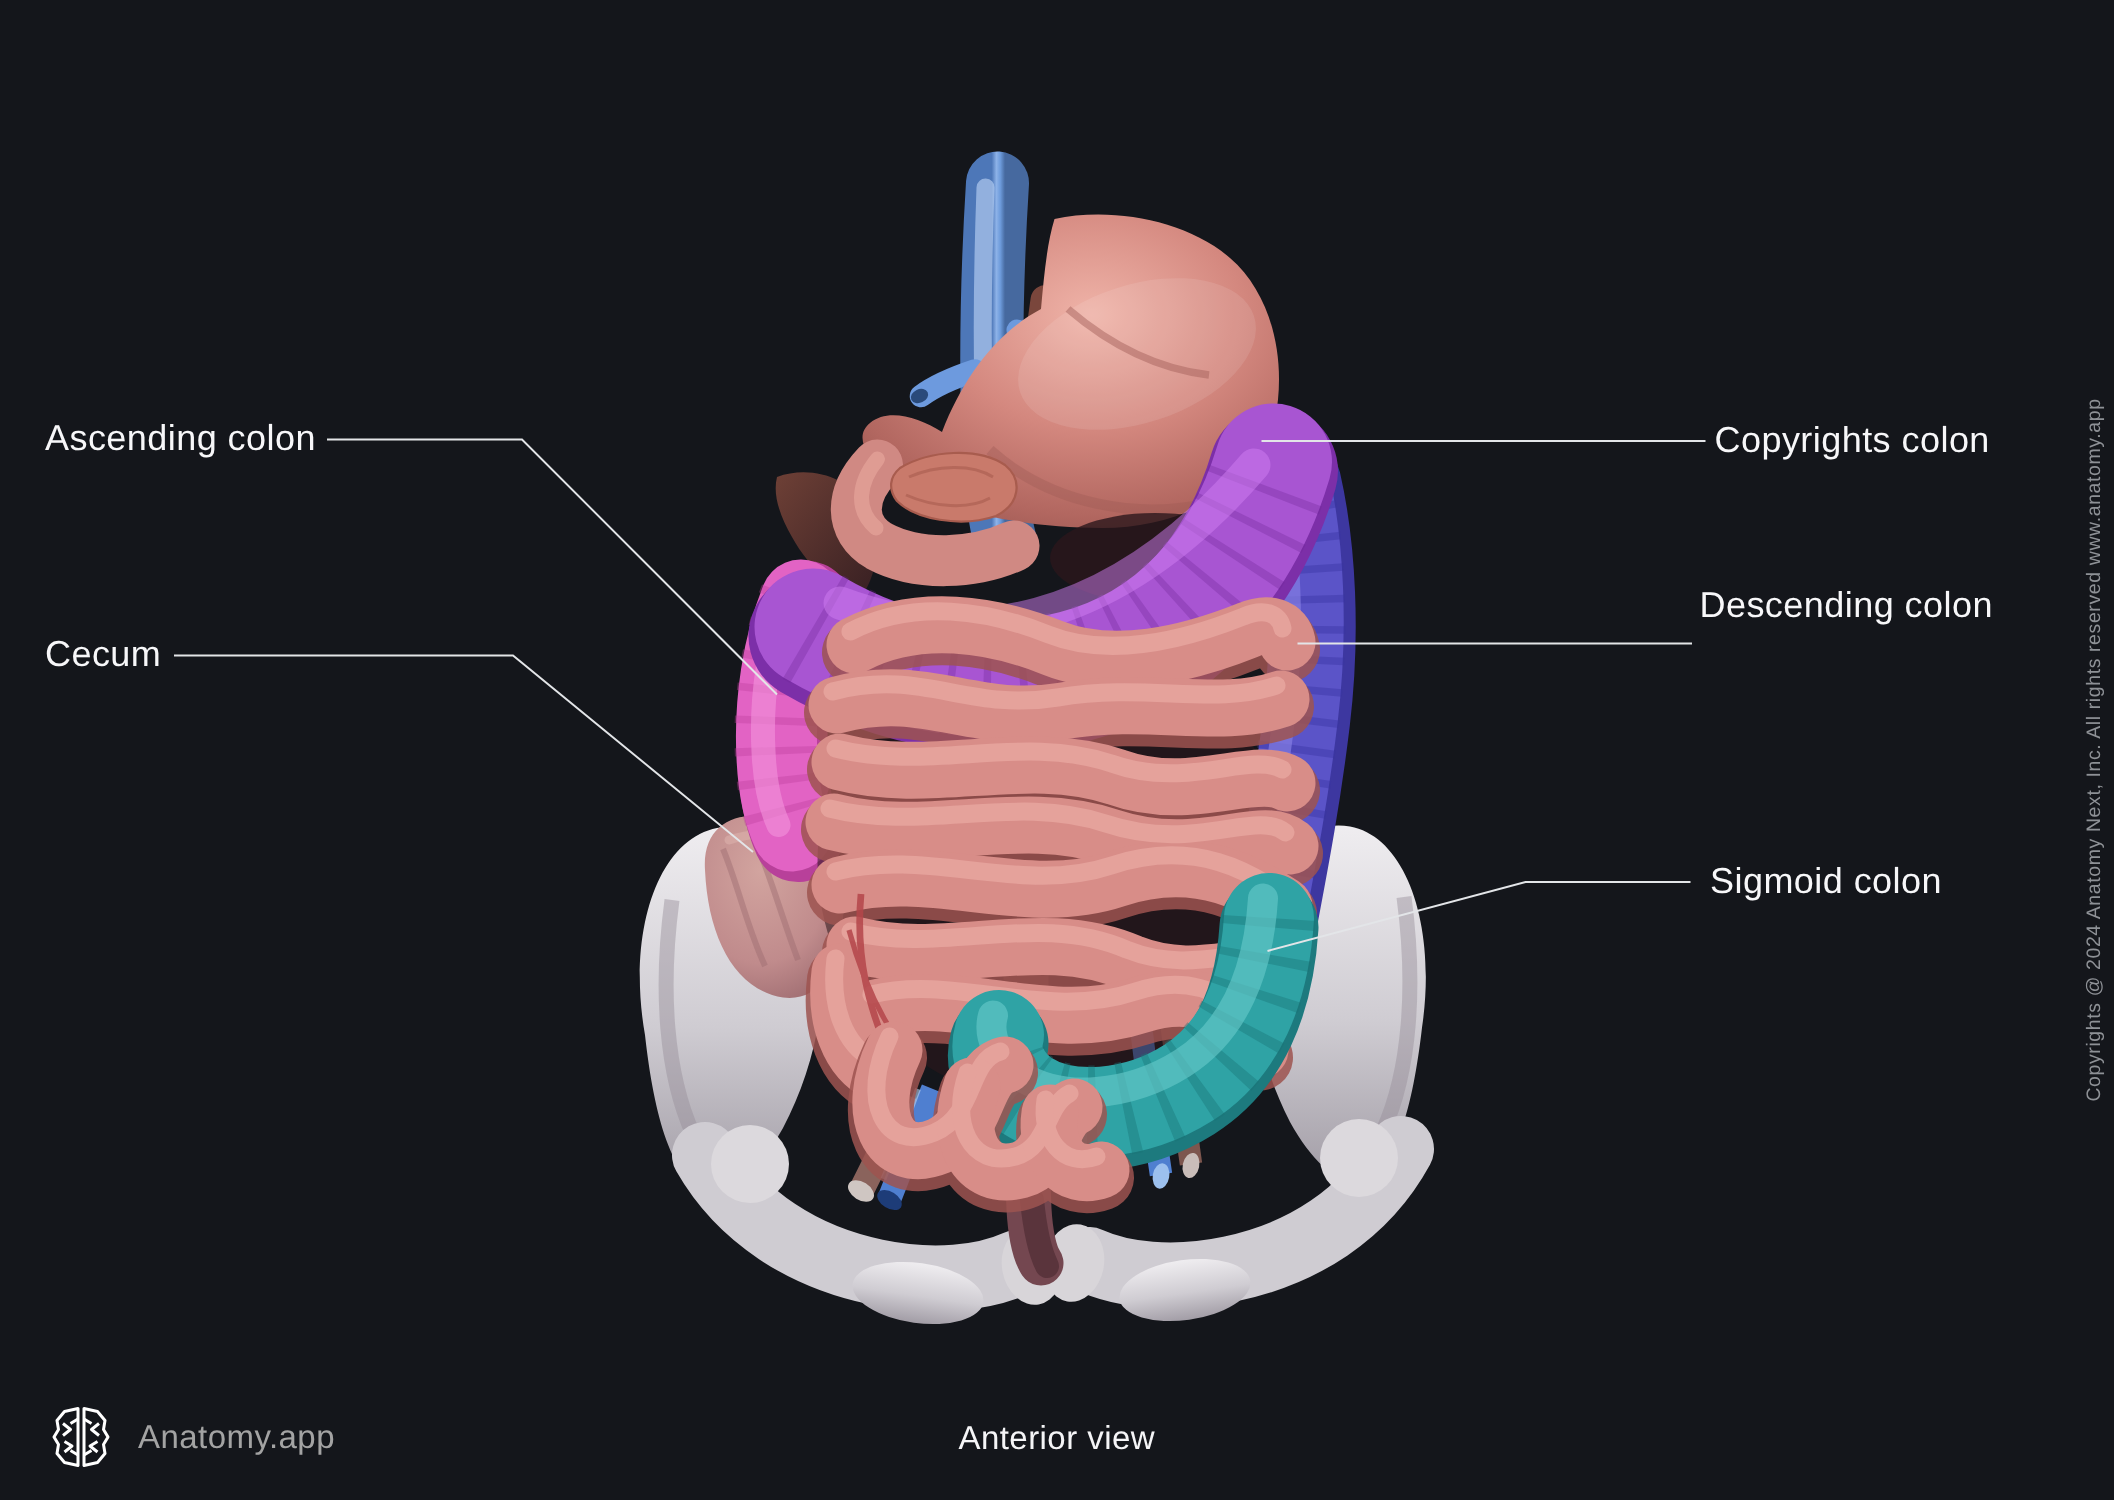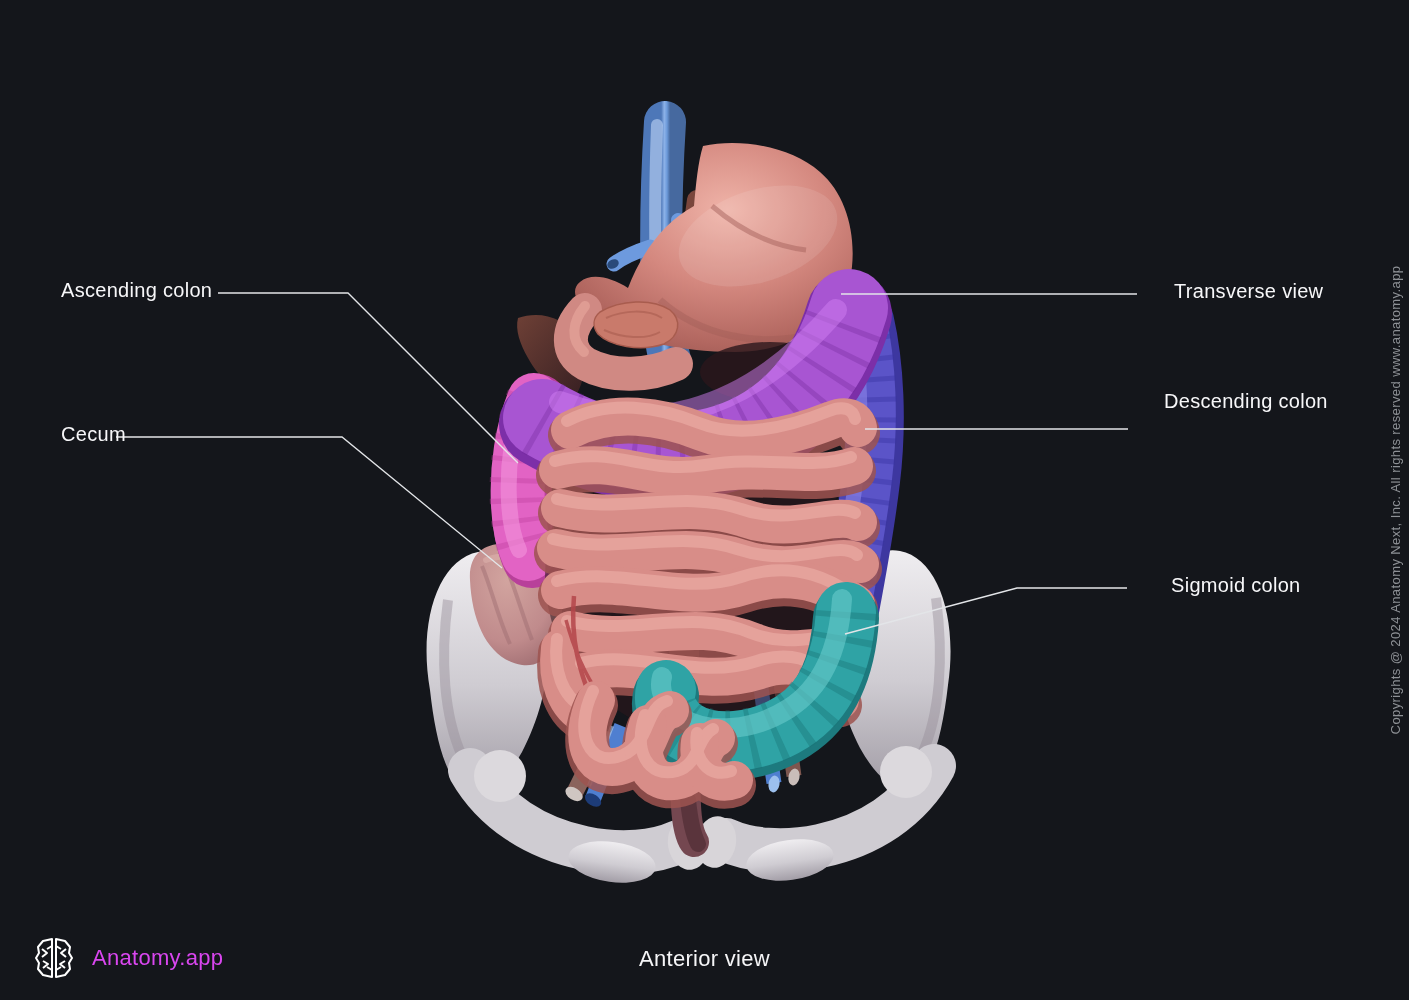--- a/index.html
+++ b/index.html
@@ -8,36 +8,36 @@
     background:#14161b;
     font-family:"Liberation Sans","DejaVu Sans",sans-serif;
     -webkit-font-smoothing:antialiased;
   }
   .stage{position:absolute;inset:0;}
   .page-title{
     position:absolute;top:40px;left:0;width:100%;text-align:center;
     font-size:36px;font-weight:700;color:#fcfcfd;letter-spacing:.4px;
   }
   .anno{
-    position:absolute;color:#f7f7f9;font-size:20px;font-weight:400;
-    letter-spacing:.3px;white-space:nowrap;margin-left:31px;
+    position:absolute;color:#f7f7f9;font-size:24px;font-weight:400;
+    letter-spacing:.3px;white-space:nowrap;
   }
   #anno-ascending{left:30px;top:279px;}
   #anno-cecum{left:30px;top:423px;text-align:right;}
   #anno-transverse{left:1143px;top:280px;}
   #anno-descending{left:1133px;top:390px;}
   #anno-sigmoid{left:1140px;top:574px;}
   .view-caption{
     position:absolute;bottom:28px;left:0;width:100%;text-align:center;
     font-size:22px;color:#f5f5f7;letter-spacing:.3px;
   }
   .brand{
     position:absolute;left:30px;bottom:18px;display:flex;align-items:center;gap:14px;
   }
-  .brand-name{font-size:22px;color:#d946ef;letter-spacing:.3px;}
+  .brand-name{font-size:22px;color:#a3a3a3;letter-spacing:.3px;}
   .copyright{
     position:absolute;right:6px;top:50%;
     writing-mode:vertical-rl;transform:translateY(-50%) rotate(180deg);
     font-size:13px;color:#8e9196;letter-spacing:.4px;white-space:nowrap;
   }
   svg{display:block;}
   
   .t-sh{stroke:#7c2fa8;stroke-width:86;fill:none;stroke-linecap:round;transform:translate(0,6px);}
   .t-main{stroke:#a855d2;stroke-width:78;fill:none;stroke-linecap:round;}
   .t-dash{stroke:#6e2694;stroke-width:80;fill:none;stroke-dasharray:5 19;opacity:.30;}
@@ -281,21 +281,21 @@
       <path class="leader" d="M218,293 L348,293 L518,463"></path>
       <path class="leader" d="M116,437 L342,437 L502,568"></path>
       <path class="leader" d="M1137,294 L841,294"></path>
       <path class="leader" d="M1128,429 L865,429"></path>
       <path class="leader" d="M1127,588 L1017,588 L845,634"></path>
     </g>
   </svg>
 
   <div class="anno" id="anno-ascending">Ascending colon</div>
   <div class="anno" id="anno-cecum">Cecum</div>
-  <div class="anno" id="anno-transverse">Transverse view</div>
+  <div class="anno" id="anno-transverse">Copyrights colon</div>
   <div class="anno" id="anno-descending">Descending colon</div>
   <div class="anno" id="anno-sigmoid">Sigmoid colon</div>
 
   <div class="brand">
     <svg width="48" height="48" viewBox="0 0 48 48" fill="none" stroke="#ffffff" stroke-width="2" stroke-linejoin="round">
       <path d="M22,5 L13,7 L8,13 L9,19 L6,24 L9,29 L8,35 L13,41 L22,43 L22,5 Z"></path>
       <path d="M26,5 L35,7 L40,13 L39,19 L42,24 L39,29 L40,35 L35,41 L26,43 L26,5 Z"></path>
       <path d="M12,15 L17,19 L12,23 M13,27 L18,30 L13,34 M22,12 L17,15 M22,36 L17,33"></path>
       <path d="M36,15 L31,19 L36,23 M35,27 L30,30 L35,34 M26,12 L31,15 M26,36 L31,33"></path>
     </svg>

